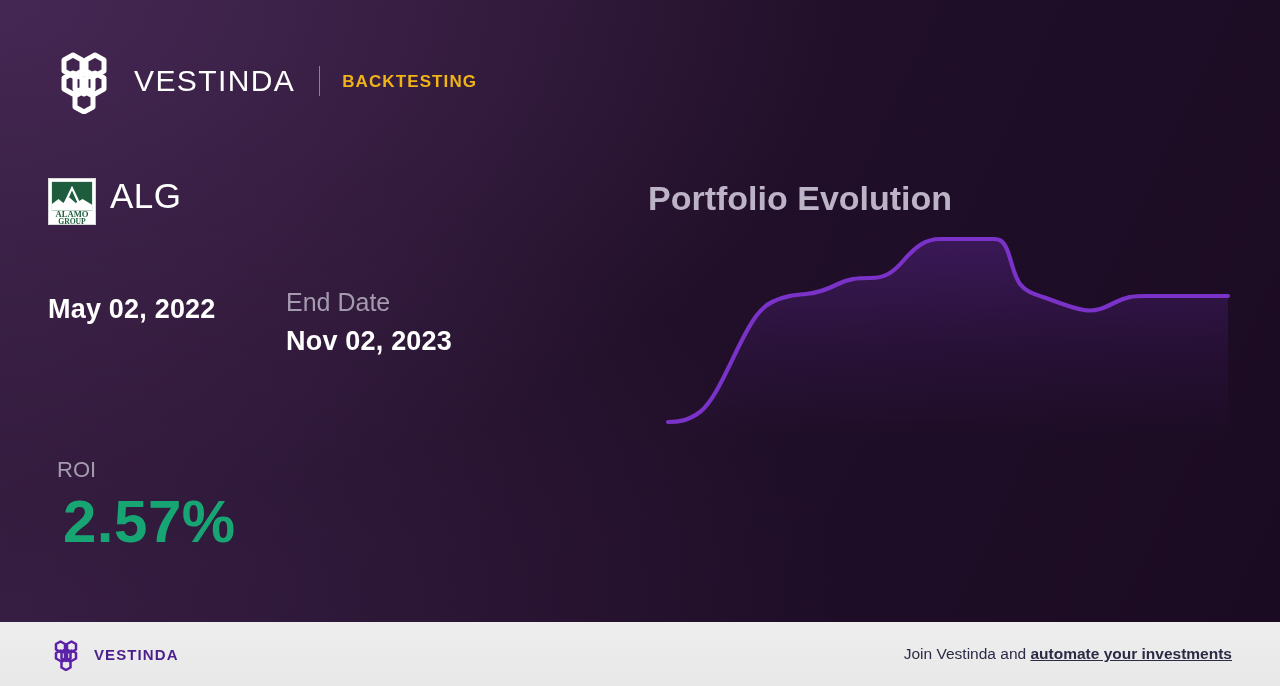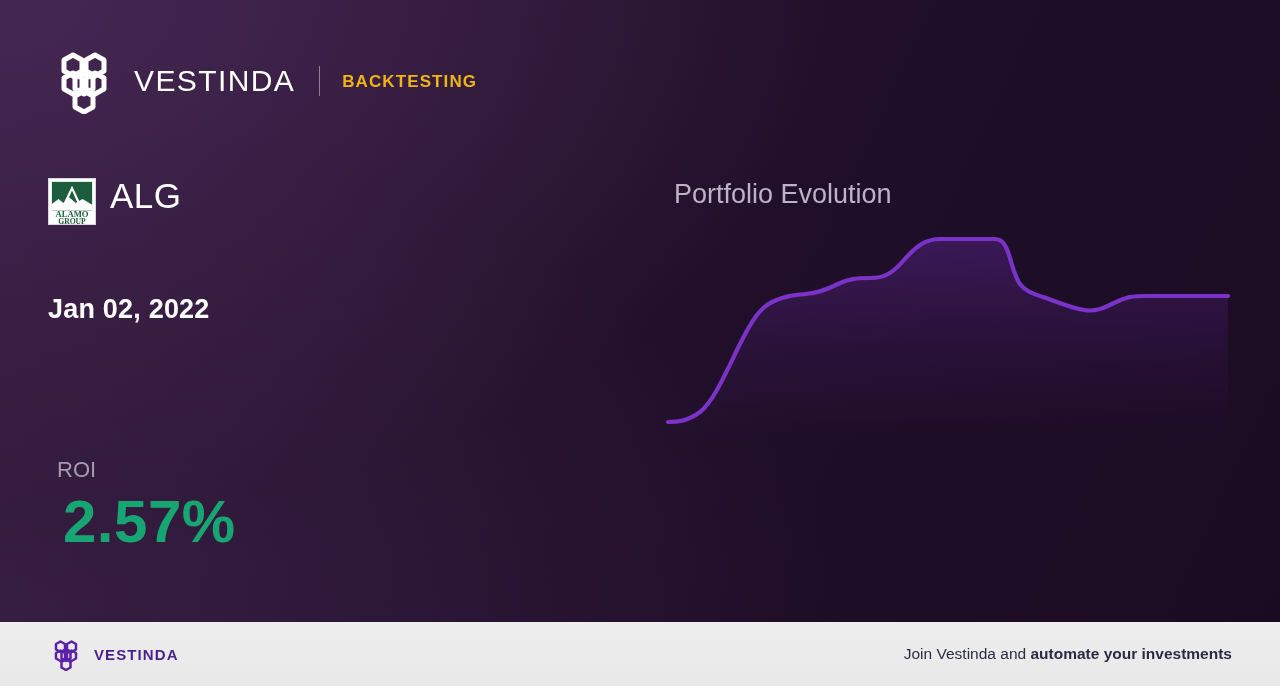--- a/index.html
+++ b/index.html
@@ -53,21 +53,21 @@
   .date-block { width:238px; }
   .date-label { color:#a59bb0; font-size:25px; font-weight:400; line-height:1.28; }
   .date-value { color:#ffffff; font-size:27px; font-weight:bold; line-height:1.3; margin-top:6px; letter-spacing:0.2px; }
 
   
   #roi-block { position:absolute; left:57px; top:458px; }
   #roi-label { color:#a59bb0; font-size:22px; font-weight:400; line-height:1.1; }
   #roi-value { color:#17a673; font-size:60px; font-weight:bold; line-height:1.05; margin-top:8px; margin-left:6px; letter-spacing:0.5px; }
 
   
-  #chart-title { position:absolute; left:674px; top:178px; color:#bdb3c6; font-size:27px; font-weight:400; line-height:1.2; }
+  #chart-title { position:absolute; left:648px; top:178px; color:#bdb3c6; font-size:34px; font-weight:700; line-height:1.2; }
   #chart-wrap { position:absolute; left:648px; top:222px; width:600px; height:216px; }
   #chart-svg { display:block; width:600px; height:216px; }
 
   
   #stats { position:absolute; left:778px; top:490px; display:flex; align-items:flex-start; }
   .stat-block { margin-right:48px; }
   .stat-block:last-child { margin-right:0; }
   .stat-label { color:#bdb3c6; font-size:26px; font-weight:400; line-height:1.2; white-space:nowrap; }
   .stat-value { color:#17a673; font-size:29px; font-weight:bold; line-height:1.2; margin-top:8px; }
 
@@ -75,21 +75,21 @@
   #footer {
     position:absolute; left:0; top:622px; width:1280px; height:64px;
     background:linear-gradient(180deg,#efeeee 0%,#e9e8e8 100%);
     display:flex; align-items:center; justify-content:space-between;
     padding:0 48px;
   }
   #footer-left { display:flex; align-items:center; }
   #footer-logo { width:36px; height:33px; display:block; }
   #footer-word { color:#4b1f8c; font-size:15px; font-weight:bold; letter-spacing:1.1px; margin-left:10px; line-height:1; }
   #footer-right { color:#2b2b45; font-size:15.5px; line-height:1; }
-  #footer-right b { font-weight:bold; }
+  #footer-right b { font-weight:bold;text-decoration:underline; }
 </style>
 </head>
 <body>
 
 <div id="stage">
 
   <div id="header">
     <span>
       <svg id="brand-logo" viewBox="0 0 72 66" fill="none" stroke="#ffffff" stroke-width="5" stroke-linejoin="round">
         <path d="M16 12 L25 7 L34 12 L34 23 L25 28 L16 23 Z"></path>
@@ -115,21 +115,25 @@
         <path d="M3 26 L10 21 L15 25 L21 19 L28 25 L35 21 L45 27 L45 33 L3 33 Z" fill="#ffffff"></path>
         <text x="24" y="40" font-family="Liberation Serif, serif" font-size="9" font-weight="bold" fill="#1d5c3c" text-anchor="middle">ALAMO</text>
         <text x="24" y="46.5" font-family="Liberation Serif, serif" font-size="8" font-weight="bold" fill="#1d5c3c" text-anchor="middle">GROUP</text>
       </svg>
     </span>
     <span id="ticker-symbol">ALG</span>
   </div>
 
   <div id="dates">
     <div class="date-block">
-      <div class="date-value">Jan 02, 2022</div>
+      <div class="date-value">May 02, 2022</div>
+    </div>
+    <div class="date-block">
+      <div class="date-label">End Date</div>
+      <div class="date-value">Nov 02, 2023</div>
     </div>
   </div>
 
   <div id="roi-block">
     <div id="roi-label">ROI</div>
     <div id="roi-value">2.57%</div>
   </div>
 
   <div id="chart-title">Portfolio Evolution</div>
   <div id="chart-wrap">

